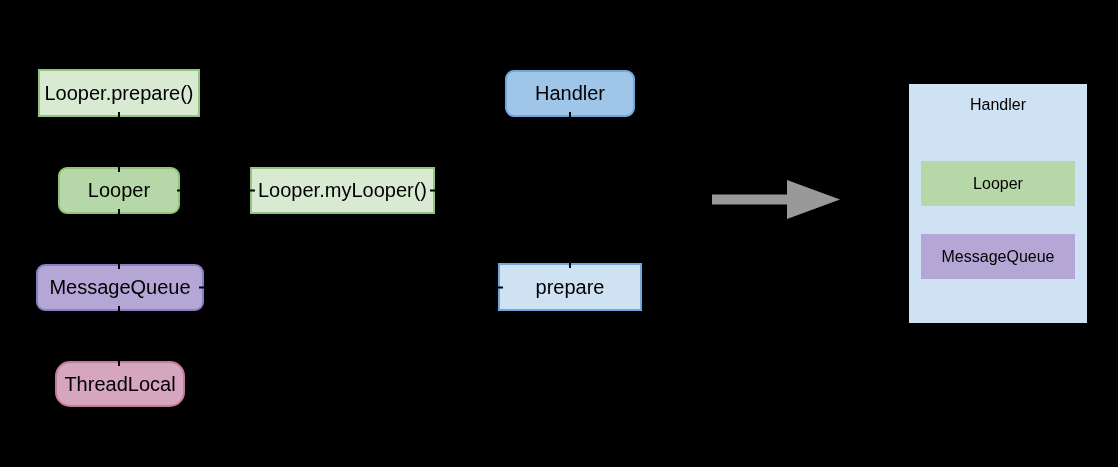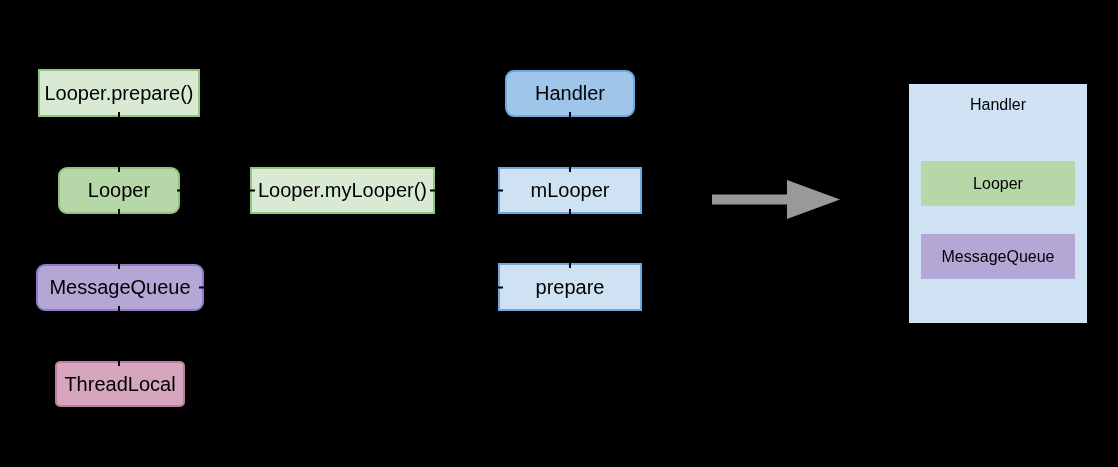--- a/index.html
+++ b/index.html
@@ -14,21 +14,21 @@
     position:absolute;
     display:flex;align-items:center;justify-content:center;
     box-sizing:border-box;
     font-size:20px;color:#000000;
     white-space:nowrap;
   }
   
   .n-prepare{left:38px;top:69px;width:162px;height:48px;background:#d9ead3;border:2px solid #93c47d;}
   .n-looper{left:58px;top:167px;width:122px;height:47px;background:#b6d7a8;border:2px solid #93c47d;border-radius:9px;}
   .n-mq{left:36px;top:264px;width:168px;height:47px;background:#b4a7d6;border:2px solid #8e7cc3;border-radius:9px;}
-  .n-tl{left:55px;top:361px;width:130px;height:46px;background:#d5a6bd;border:2px solid #c27ba0;border-radius:5px;}
+  .n-tl{left:55px;top:361px;width:130px;height:46px;background:#d5a6bd;border:2px solid #c27ba0;border-radius:15px;}
   
   .n-mylooper{left:250px;top:167px;width:185px;height:47px;background:#d9ead3;border:2px solid #93c47d;}
   .n-handler{left:505px;top:70px;width:130px;height:47px;background:#9fc5e8;border:2px solid #6fa8dc;border-radius:9px;}
   .n-mlooper{left:498px;top:167px;width:144px;height:47px;background:#cfe2f3;border:2px solid #6fa8dc;}
   .n-mqueue{left:498px;top:263px;width:144px;height:48px;background:#cfe2f3;border:2px solid #6fa8dc;}
   
   .panel{
     position:absolute;left:909px;top:84px;width:178px;height:239px;
     background:#cfe2f3;box-sizing:border-box;
   }
@@ -68,23 +68,20 @@
   </div>
 
   <div class="node n-mylooper">
     <span>Looper.myLooper()</span>
   </div>
 
   <div class="node n-handler">
     <span>Handler</span>
   </div>
 
-  <div class="node n-mlooper">
-    <span>mLooper</span>
-  </div>
 
   <div class="node n-mqueue">
     <span>prepare</span>
   </div>
 
   <div class="panel">
     <div class="panel-title">Handler</div>
     <div class="panel-child c0">
       <span>Looper</span>
     </div>

